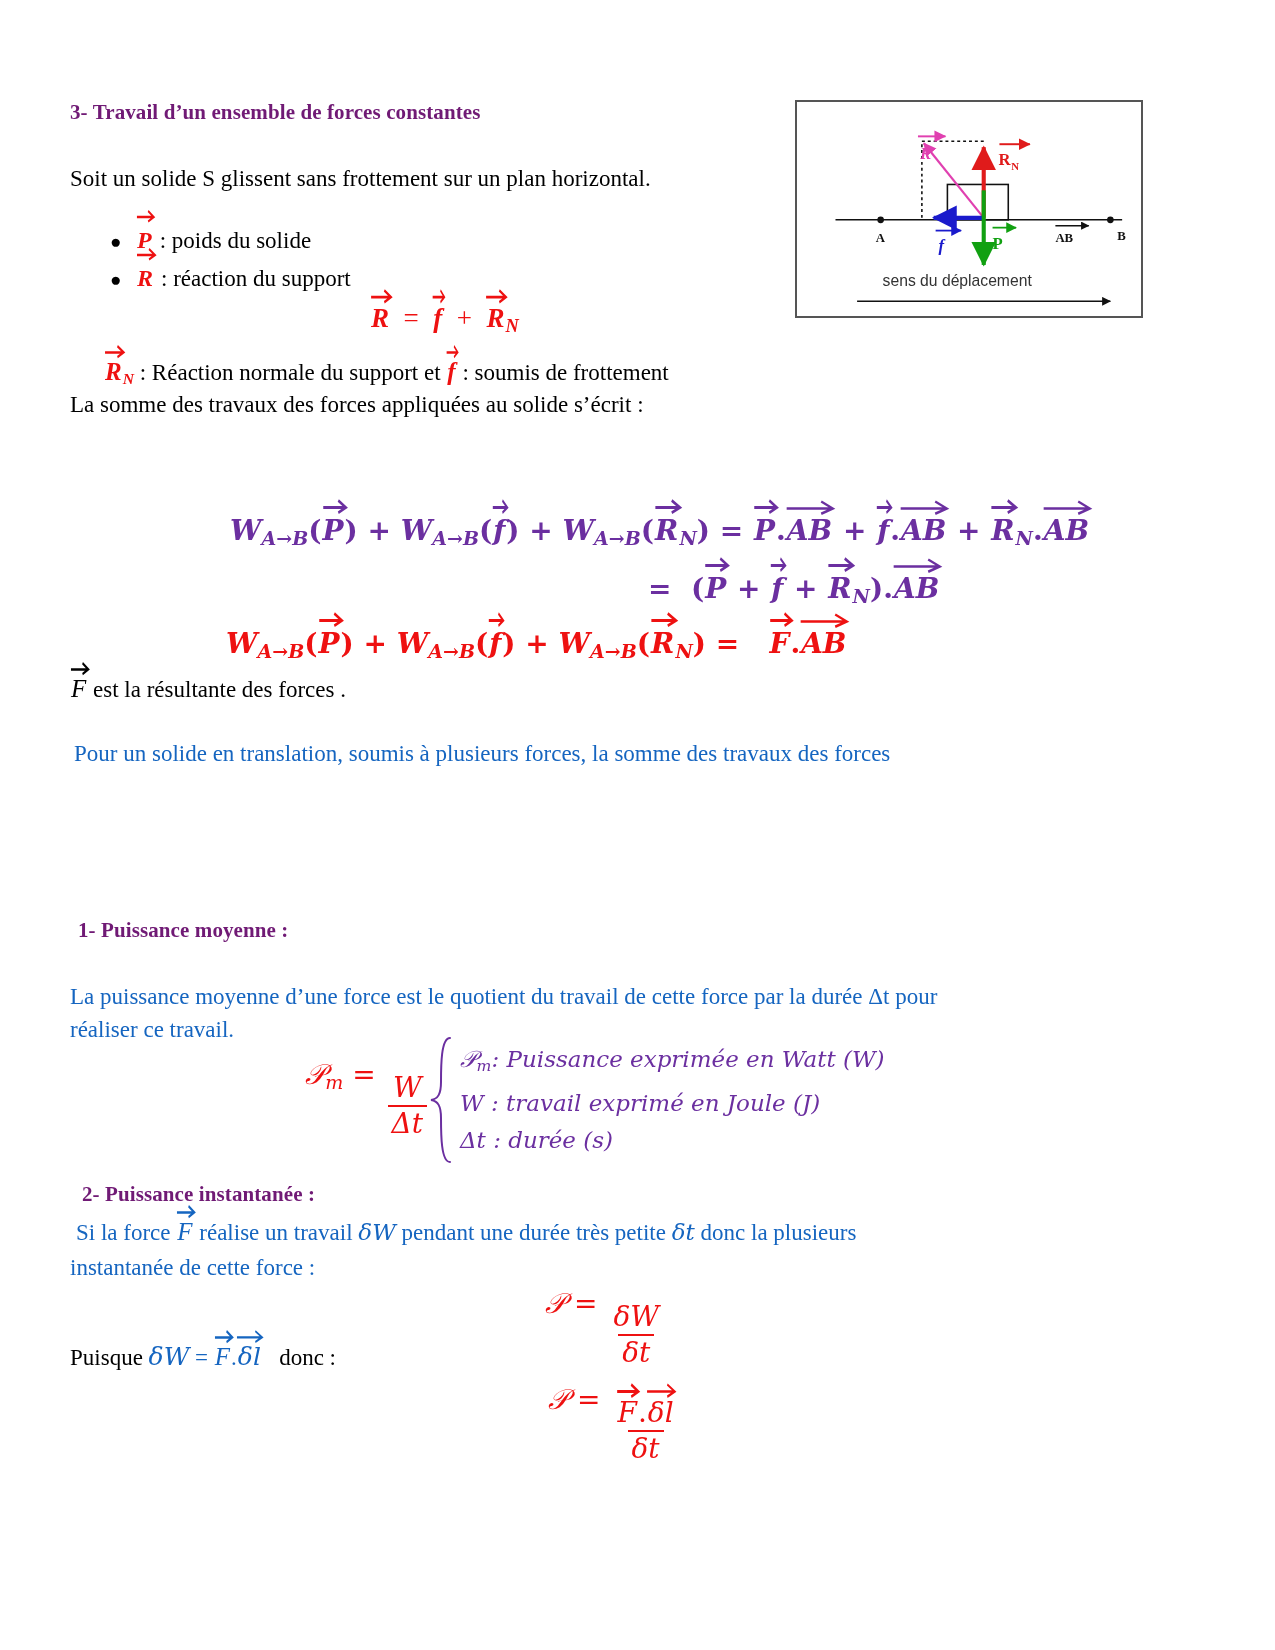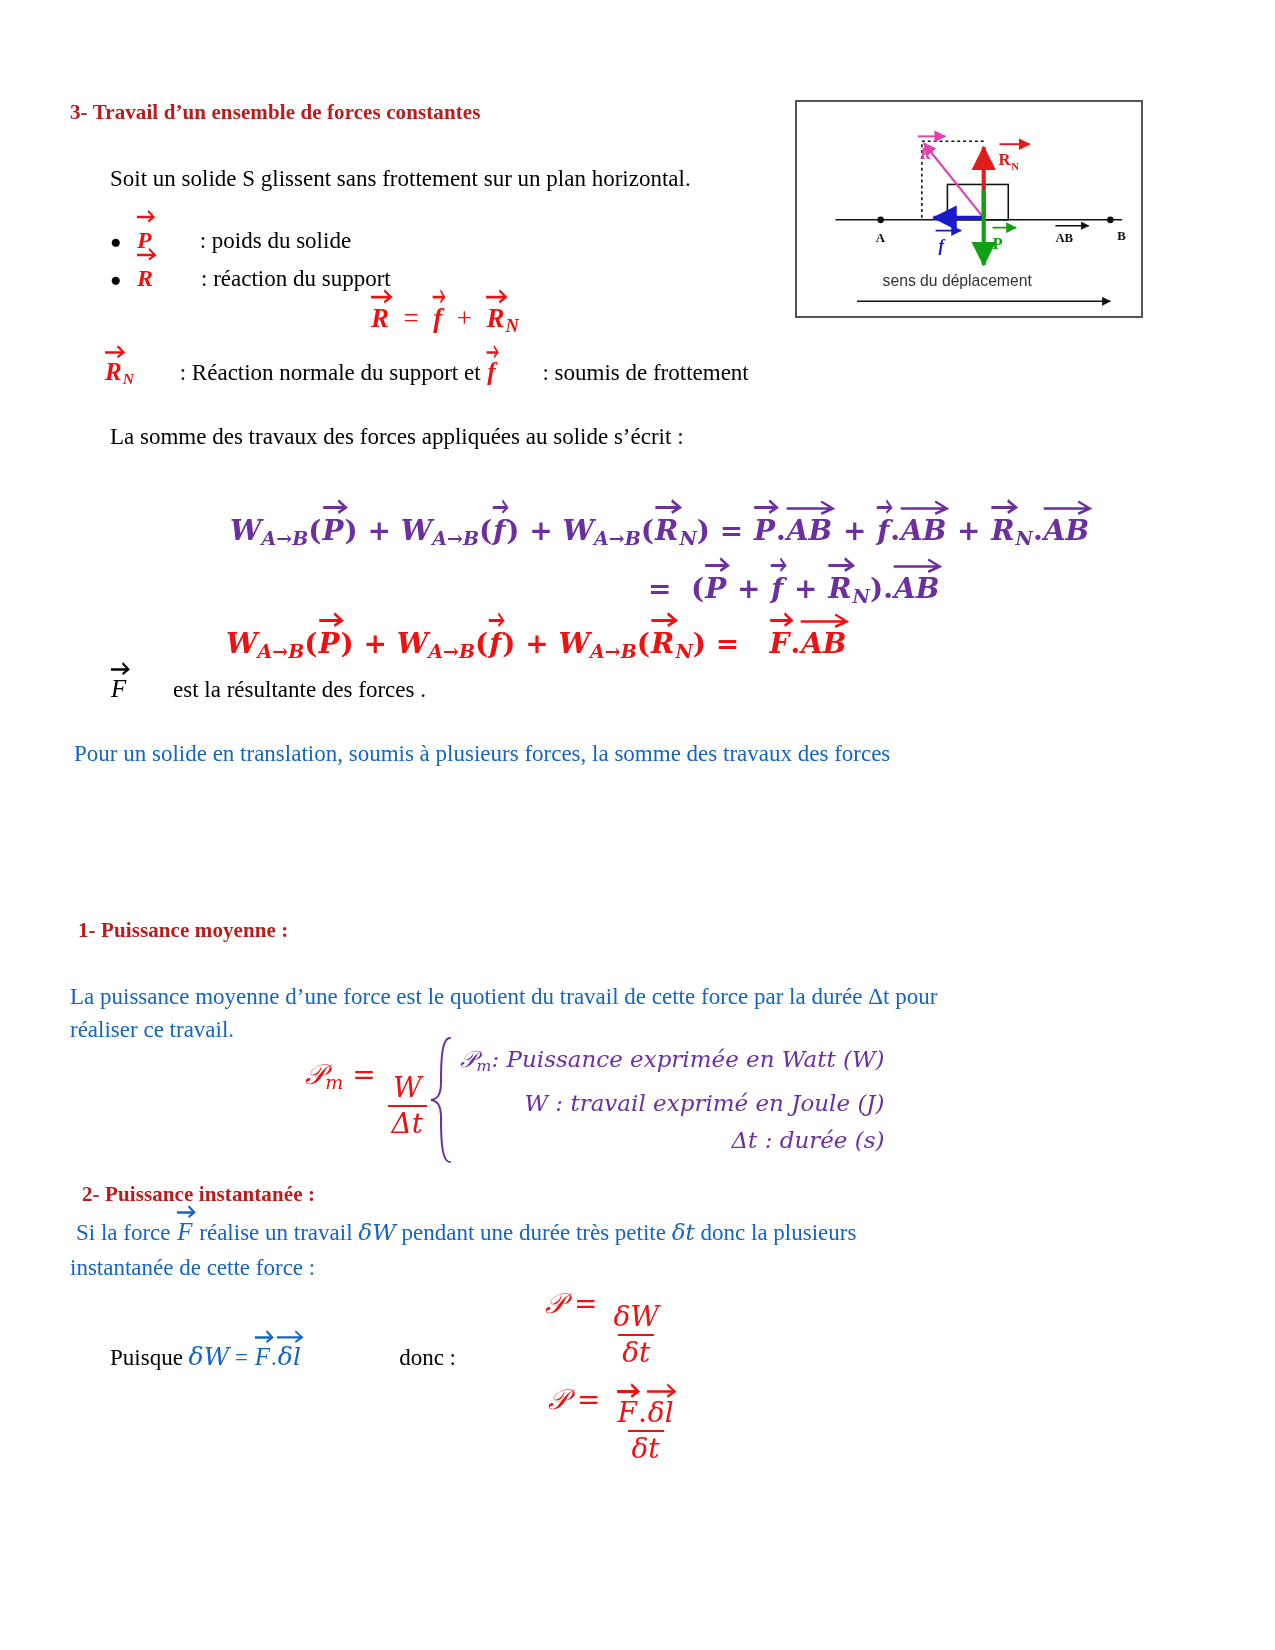--- a/index.html
+++ b/index.html
@@ -25,25 +25,25 @@
 
   
   .blk { position: absolute; }
   .mathit {
     font-family: "DejaVu Serif", "Liberation Serif", serif;
     font-style: italic;
   }
   .b { font-weight: bold; }
 
   
-  .c-cyan   { color: #b91c1c; }
+  .c-cyan   { color: #701a75; }
   .c-red    { color: #EE1111; }
   .c-purple { color: #6B2FA0; }
   .c-blue   { color: #1565C0; }
-  .c-black  { color: #000000; margin-left: 40px; }
+  .c-black  { color: #000000; }
 
   
   .h-sub {
     font-size: 21px;
     font-weight: bold;
     letter-spacing: .1px;
   }
   .h-main {
     font-size: 27px;
     font-weight: bold;
@@ -144,21 +144,20 @@
   .system-rows {
     display: flex;
     flex-direction: column;
     justify-content: center;
     font-family: "DejaVu Serif", "Liberation Serif", serif;
     font-style: italic;
     font-size: 23px;
     line-height: 37px;
     padding-left: 6px;
     white-space: nowrap;
-    align-items: flex-end;
   }
 
   
   .figure-box {
     position: absolute;
     left: 795px;
     top: 100px;
     width: 348px;
     height: 218px;
     border: 2px solid #555;
@@ -294,21 +293,21 @@
     <span class="c-black">: Réaction normale du support et</span>
     <span class="vec c-red b" style="font-size:25px;">
       <span class="arr">
           <svg viewBox="0 0 20 8" preserveAspectRatio="none">
             <path d="M1,6 L19,6 M13,2 L19,6 L13,9" stroke="currentColor" stroke-width="1.6" fill="none"></path>
           </svg>
         </span><span>f</span></span>
     <span class="c-black">: soumis de frottement</span>
   </div>
 
-  <div class="blk para c-black" style="left:70px; top:420px;text-align:right;">La somme des travaux des forces appliquées au solide s’écrit :</div>
+  <div class="blk para c-black" style="left:70px; top:388px;text-align:right;">La somme des travaux des forces appliquées au solide s’écrit :</div>
 
   <div class="eqline c-purple" style="left:230px; top:514px;text-align:center;">
     <span>W<span class="sub">A→B</span><span style="font-style:normal;">(</span><span class="vec"><span class="arr">
             <svg viewBox="0 0 20 8" preserveAspectRatio="none">
               <path d="M1,6 L19,6 M13,2 L19,6 L13,9" stroke="currentColor" stroke-width="1.7" fill="none"></path>
             </svg>
           </span>P</span><span style="font-style:normal;">)</span></span>
     <span style="font-style:normal;">+</span>
     <span>W<span class="sub">A→B</span><span style="font-style:normal;">(</span><span class="vec"><span class="arr">
             <svg viewBox="0 0 20 8" preserveAspectRatio="none">

